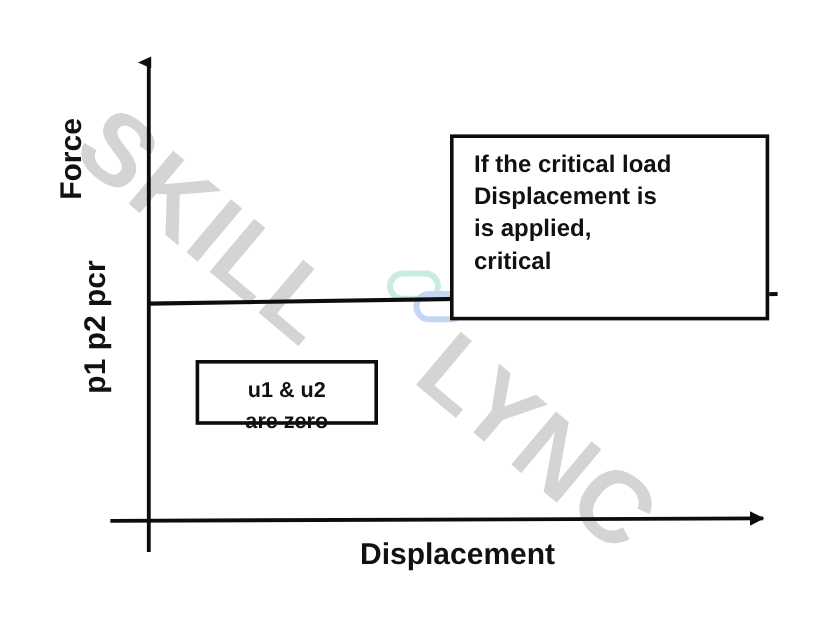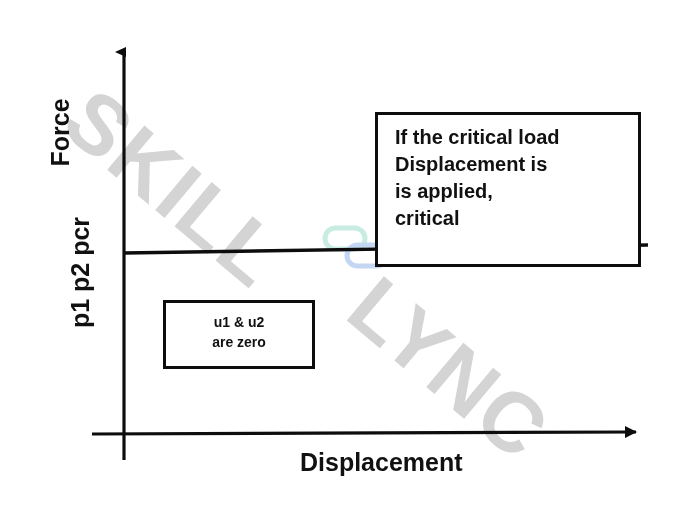--- a/index.html
+++ b/index.html
@@ -111,24 +111,24 @@
     width: 266px;
     height: 155px;
     padding: 9px 0 0 17px;
     font-size: 20px;
     line-height: 1.35;
   }
   #callout-u-zero {
     left: 163px;
     top: 300px;
     width: 152px;
-    height: 69px;
+    height: 54px;
     padding: 10px 0 0 0;
     text-align: center;
-    font-size: 14px;
+    font-size: 18px;
     line-height: 1.42;
   }
   .callout-line { display: block; }
 </style>
 </head>
 <body>
 
 <div id="stage">
 
   <div id="watermark">

